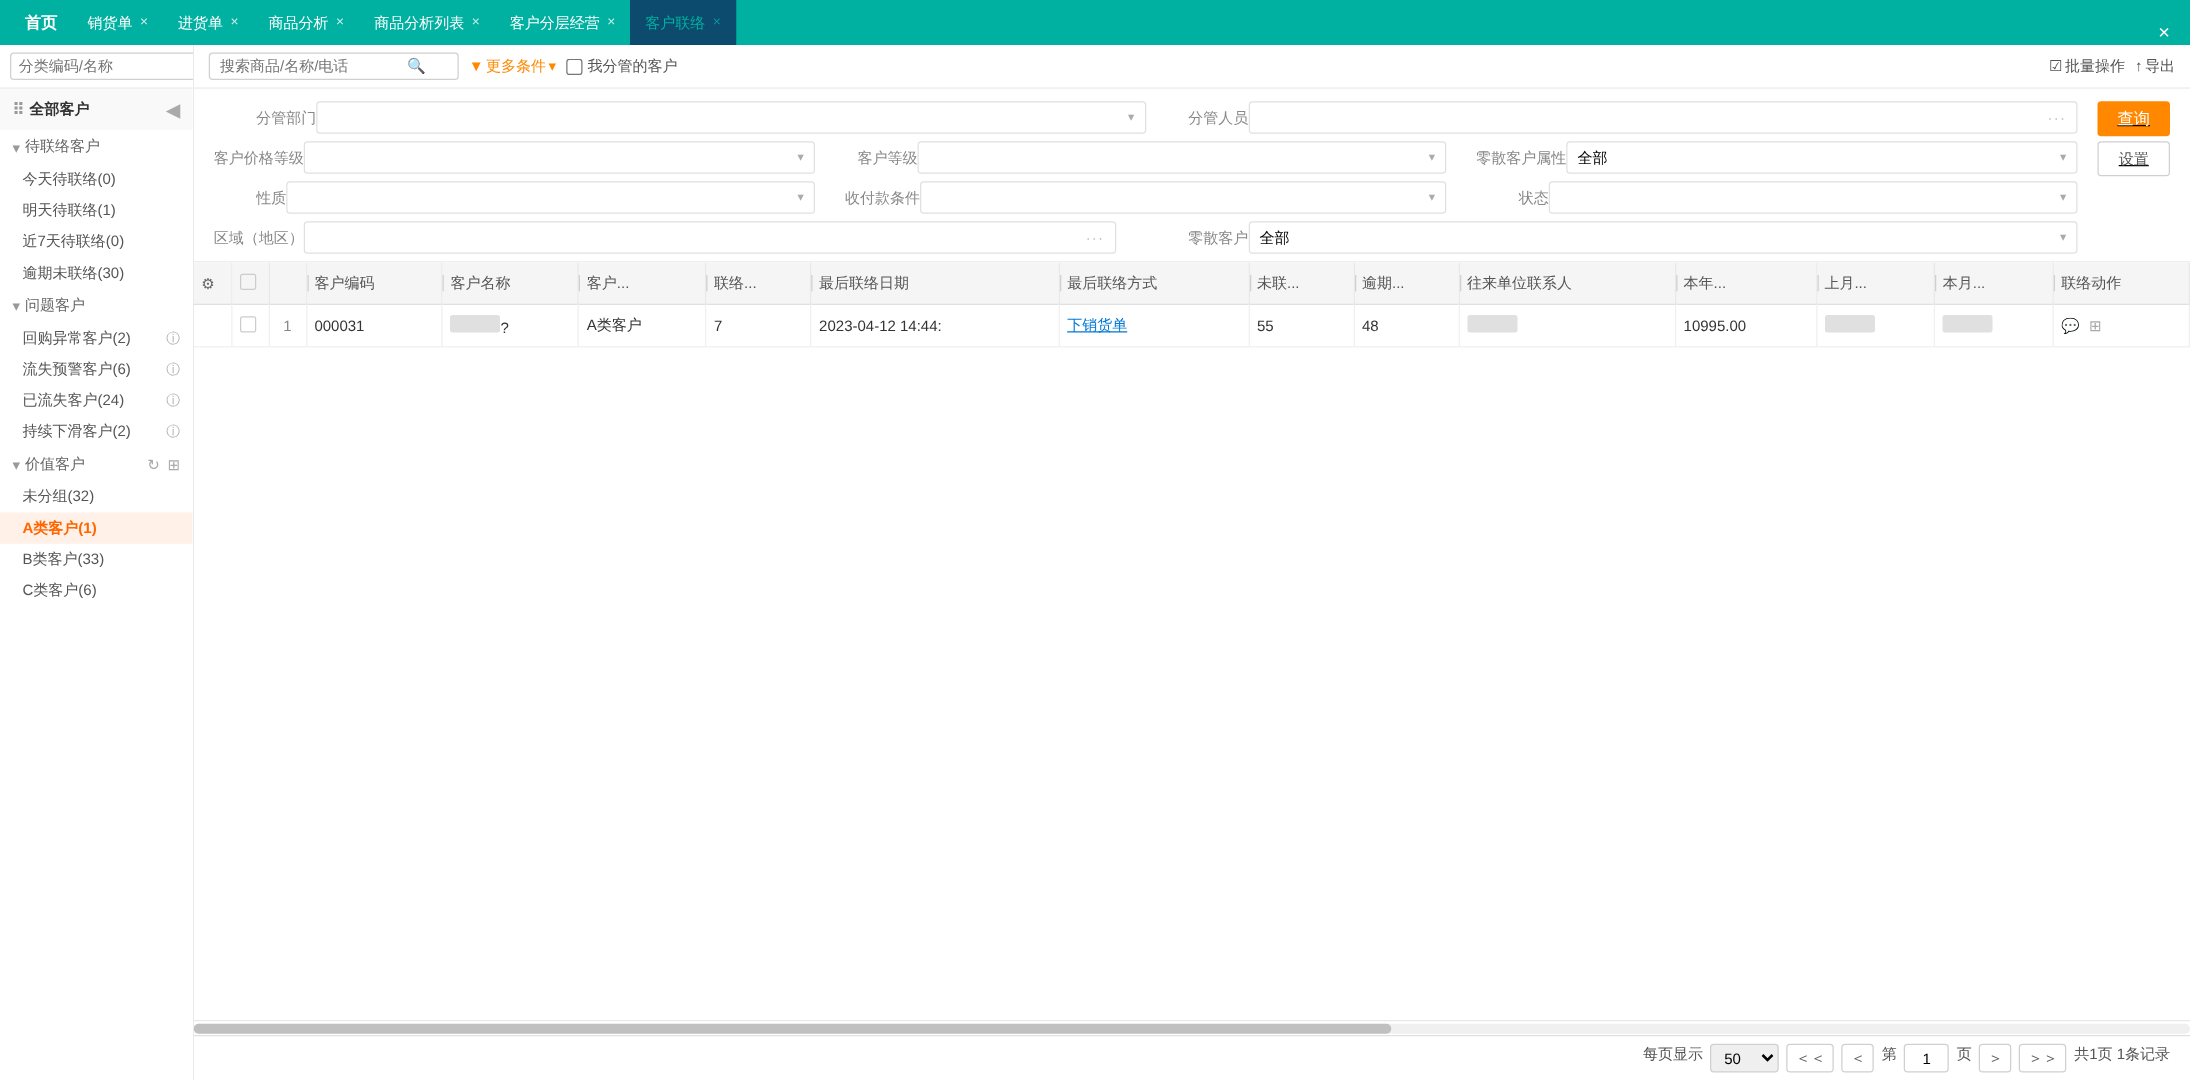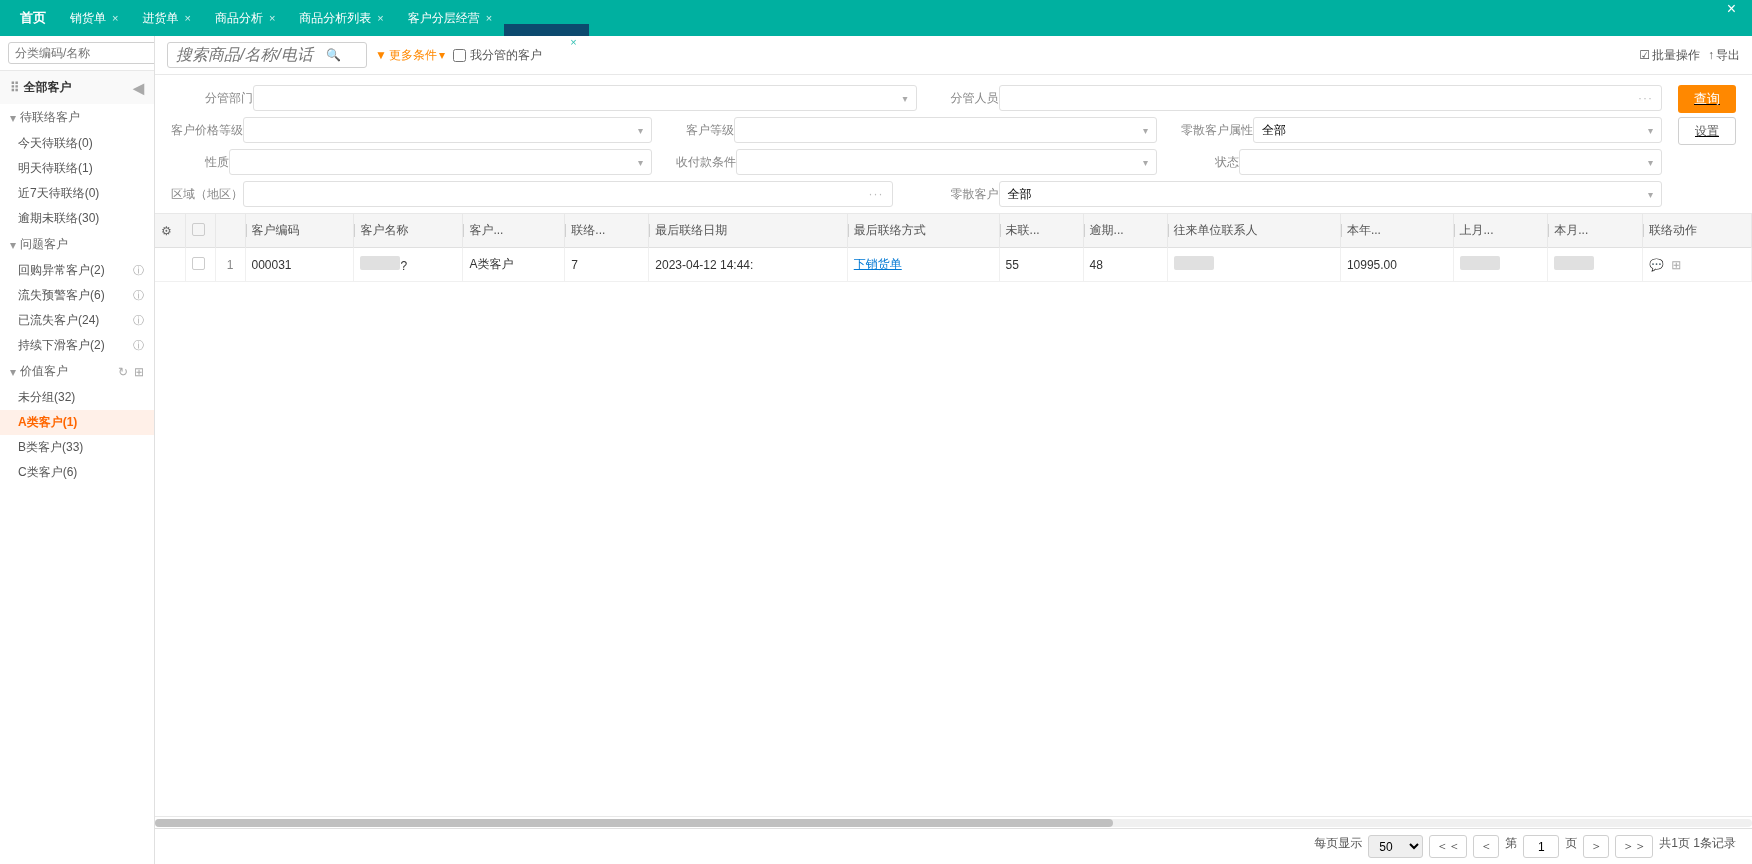--- a/index.html
+++ b/index.html
@@ -3,21 +3,21 @@
   <meta charset="utf-8">
   <style>
     * { box-sizing: border-box; margin: 0; padding: 0; font-family: 'Microsoft YaHei', SimSun, sans-serif; font-size: 12px; }
     body { background: #f0f0f0; width: 1752px; height: 864px; overflow: hidden; }
     
     
     .top-nav {
       background: #00b0a0;
       height: 36px;
       display: flex;
-      align-items: flex-start;
+      align-items: flex-end;
       padding: 0 8px;
       color: white;
     }
     .nav-tab {
       padding: 0 12px;
       height: 36px;
       display: flex;
       align-items: center;
       color: white;
       cursor: pointer;
@@ -136,24 +136,23 @@
       display: flex;
       align-items: center;
       border: 1px solid #d0d0d0;
       border-radius: 3px;
       padding: 3px 8px;
       width: 200px;
     }
     .filter-search-box input {
       border: none;
       outline: none;
-      font-size: 16px;
+      font-size: 12px;
       width: 150px;
       color: #3b82f6;
-      font-style: italic;
     }
     .filter-search-box .search-icon {
       color: #00b0a0;
       cursor: pointer;
     }
     .more-conditions {
       color: #ff8800;
       cursor: pointer;
       display: flex;
       align-items: center;

